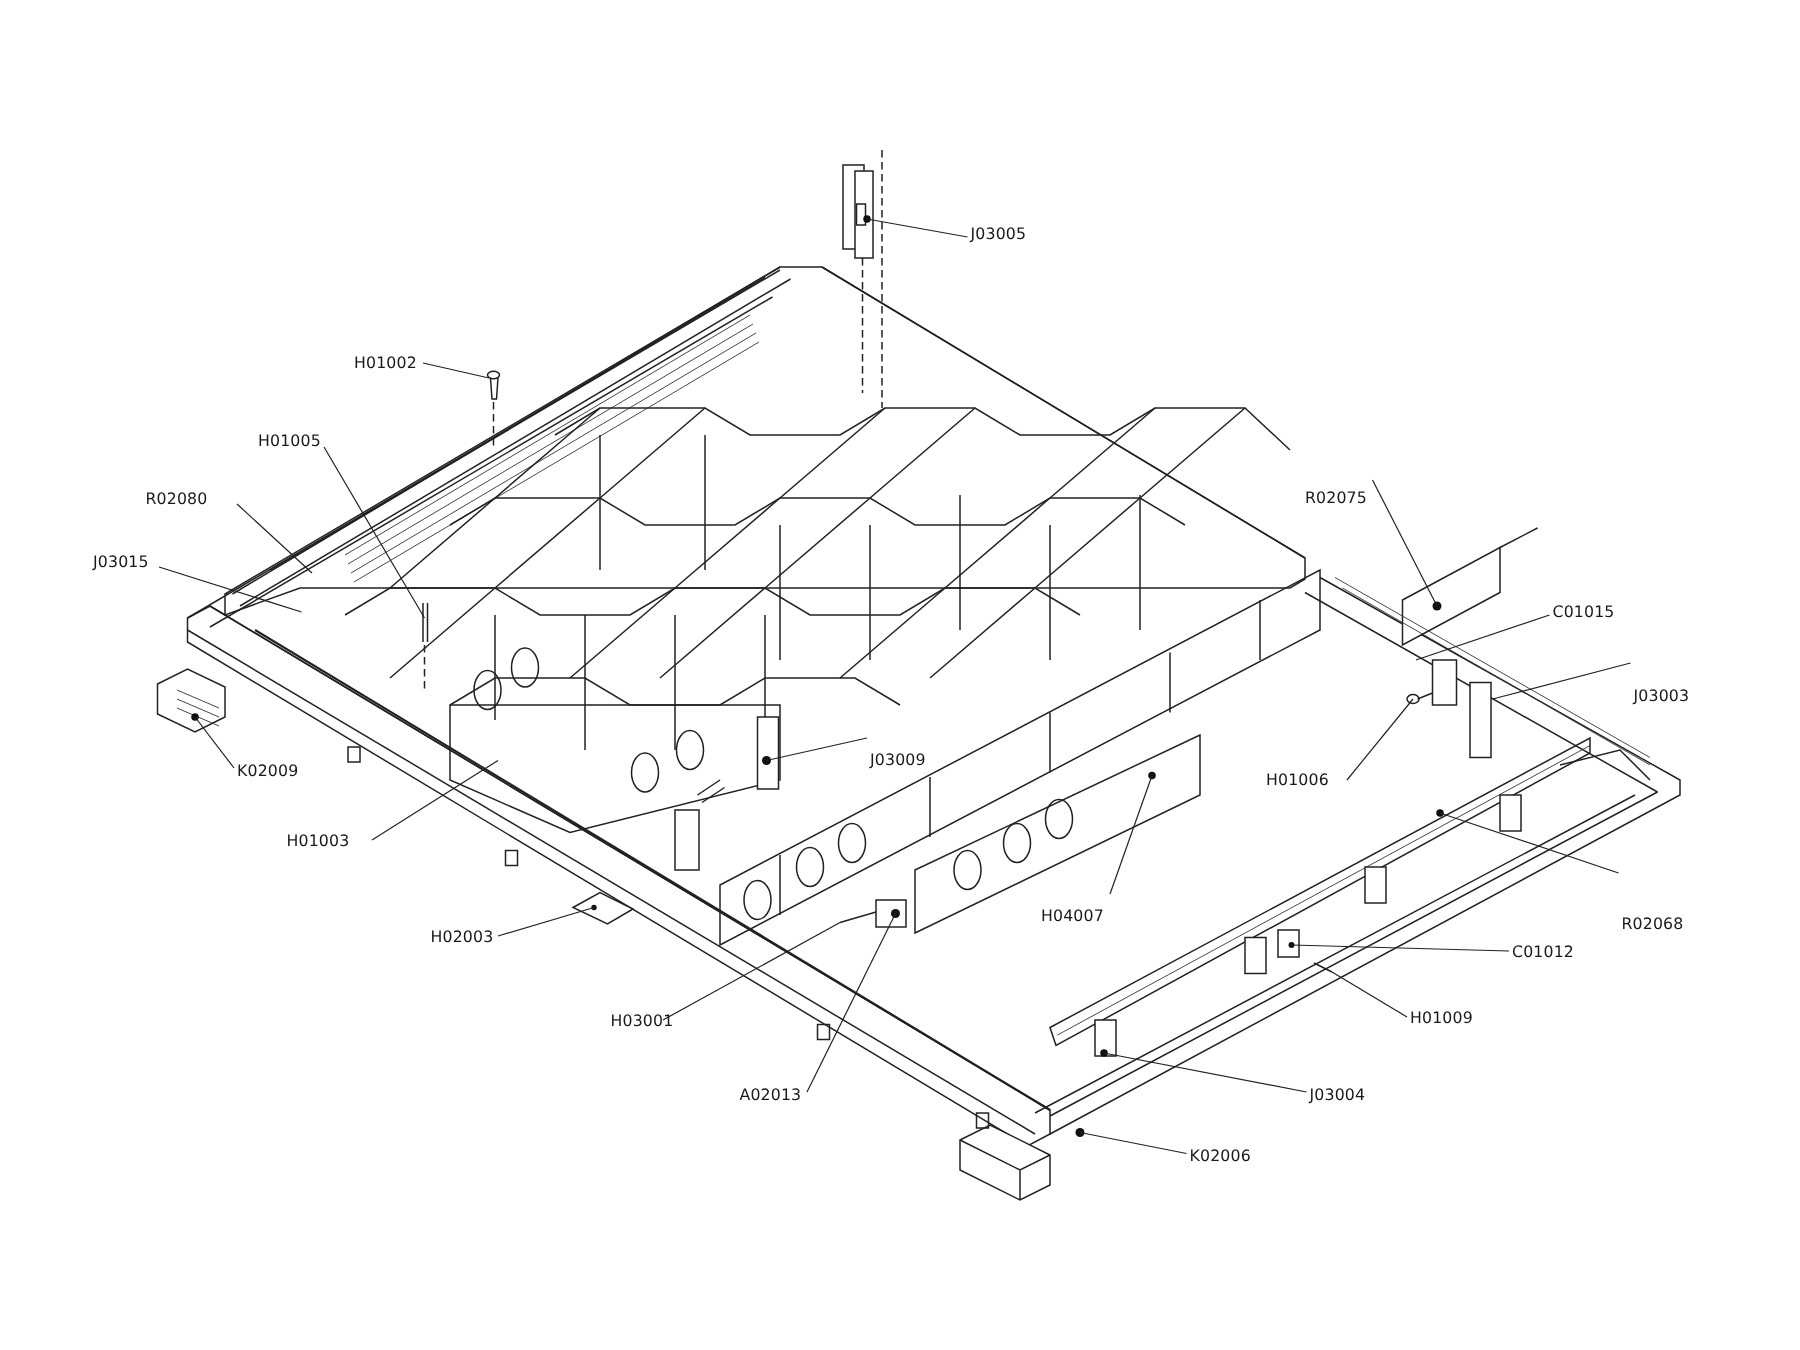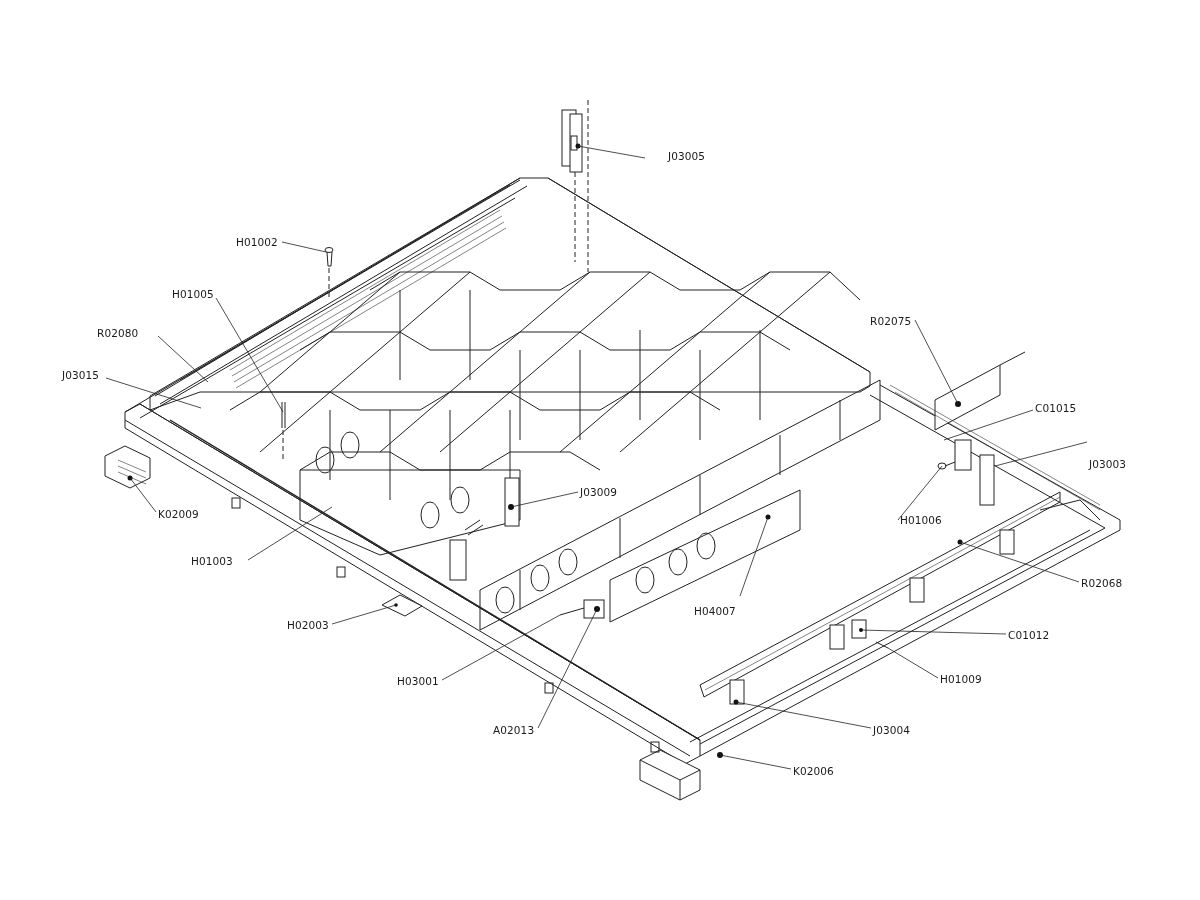--- a/index.html
+++ b/index.html
@@ -176,33 +176,33 @@
     <path class="leader" d="M396,605 L332,624"></path>
     <path class="leader" d="M861,630 L1006,634"></path>
     <path class="leader" d="M888,648 L938,678"></path>
     <path class="leader" d="M560,615 L442,680"></path>
     <path class="leader" d="M736,702 L871,728"></path>
     <path class="leader" d="M597,609 L538,728"></path>
     <path class="leader" d="M720,755 L791,769"></path>
   </g>
 </svg>
 
-<div class="callout-label" style="left:668px;top:150px">J03005</div>
+<div class="callout-label" style="left:647px;top:150px">J03005</div>
 <div class="callout-label" style="left:236px;top:236px">H01002</div>
 <div class="callout-label" style="left:172px;top:288px">H01005</div>
 <div class="callout-label" style="left:97px;top:327px">R02080</div>
 <div class="callout-label" style="left:62px;top:369px">J03015</div>
-<div class="callout-label" style="left:870px;top:315px">R02075</div>
+<div class="callout-label" style="left:870px;top:326px">R02075</div>
 <div class="callout-label" style="left:1035px;top:402px">C01015</div>
 <div class="callout-label" style="left:1089px;top:458px">J03003</div>
 <div class="callout-label" style="left:158px;top:508px">K02009</div>
-<div class="callout-label" style="left:580px;top:486px">J03009</div>
-<div class="callout-label" style="left:900px;top:514px">H01006</div>
+<div class="callout-label" style="left:580px;top:501px">J03009</div>
+<div class="callout-label" style="left:844px;top:514px">H01006</div>
 <div class="callout-label" style="left:191px;top:555px">H01003</div>
-<div class="callout-label" style="left:1081px;top:577px">R02068</div>
+<div class="callout-label" style="left:1081px;top:610px">R02068</div>
 <div class="callout-label" style="left:694px;top:605px">H04007</div>
 <div class="callout-label" style="left:287px;top:619px">H02003</div>
 <div class="callout-label" style="left:1008px;top:629px">C01012</div>
 <div class="callout-label" style="left:940px;top:673px">H01009</div>
-<div class="callout-label" style="left:397px;top:675px">H03001</div>
+<div class="callout-label" style="left:407px;top:675px">H03001</div>
 <div class="callout-label" style="left:873px;top:724px">J03004</div>
 <div class="callout-label" style="left:493px;top:724px">A02013</div>
 <div class="callout-label" style="left:793px;top:765px">K02006</div>
 
 </body></html>

